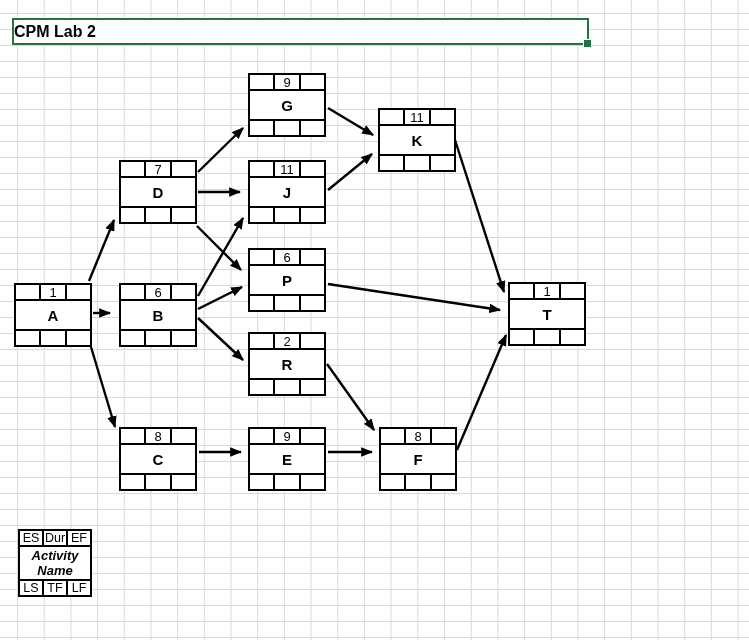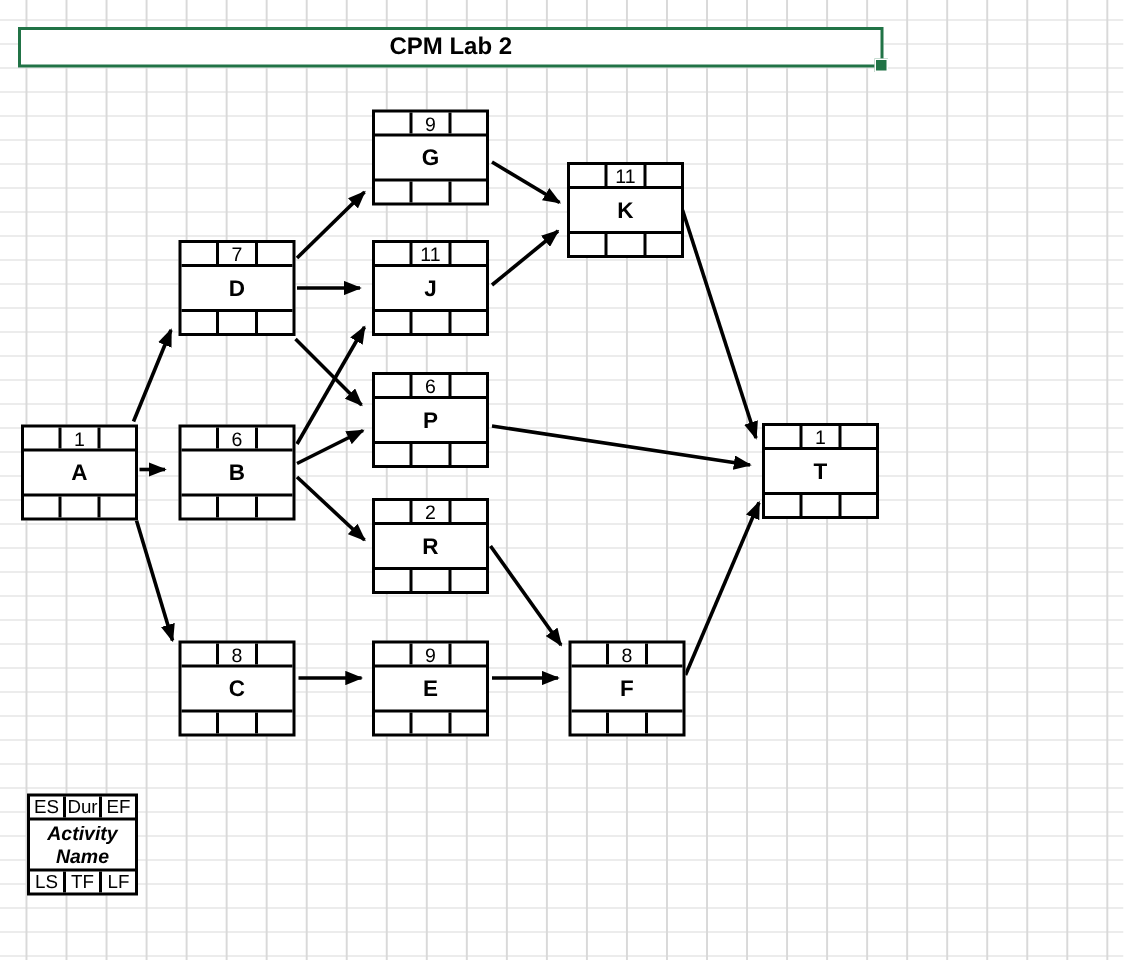--- a/index.html
+++ b/index.html
@@ -11,21 +11,21 @@
     background-image:
       linear-gradient(to right,#d9d9d9 1px,transparent 1px),
       linear-gradient(to bottom,#d9d9d9 1px,transparent 1px);
     background-size:26.7px 16px;
     background-position:17px 13px;
   }
   
   #title-box{
     position:absolute;left:12px;top:18px;width:573px;height:23px;
     border:2px solid #217346;background:#ffffff;
-    display:flex;align-items:center;justify-content:center;
+    display:flex;align-items:center;justify-content:flex-start;
     font-size:16px;font-weight:bold;color:#000;
   }
   #title-box .handle{
     position:absolute;right:-5px;bottom:-5px;width:7px;height:7px;
     background:#217346;border:1px solid #ffffff;
   }
   
   .node{
     position:absolute;width:74px;border:2px solid #000;background:#fff;
   }

